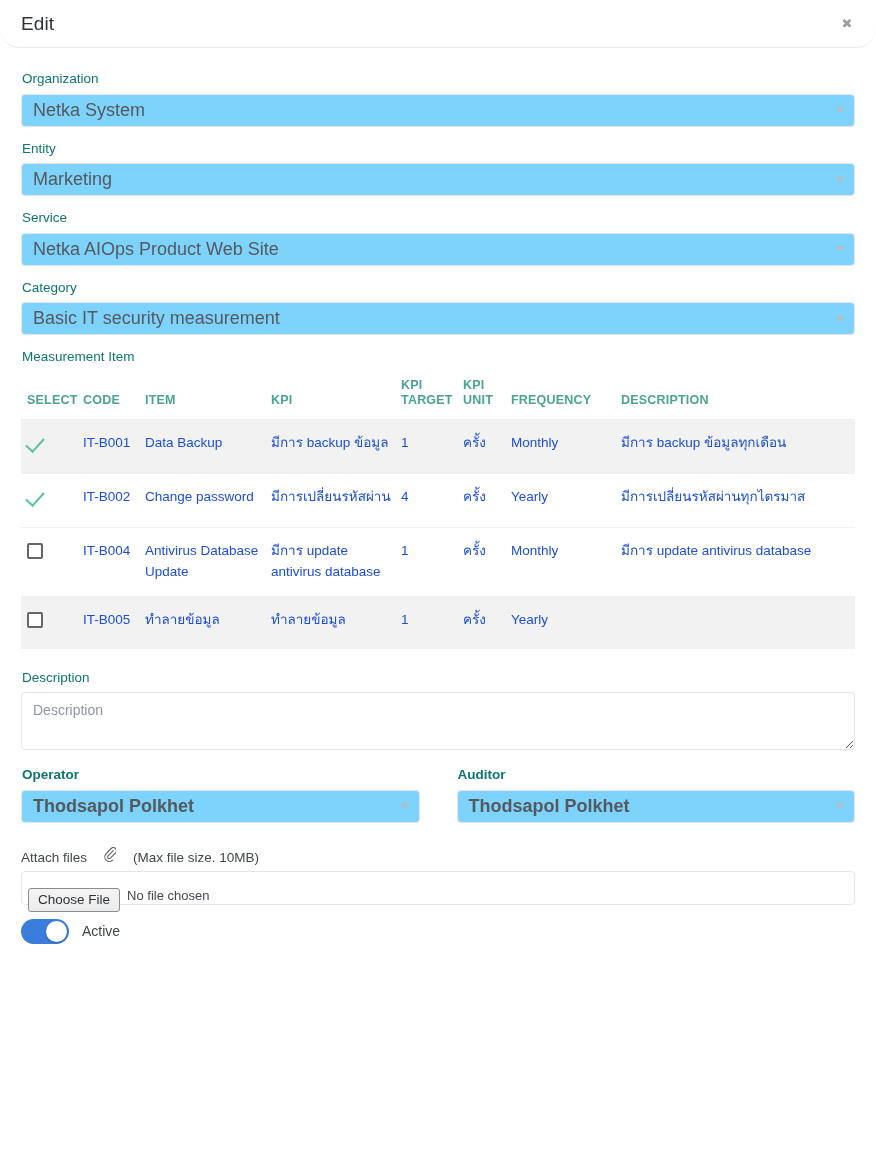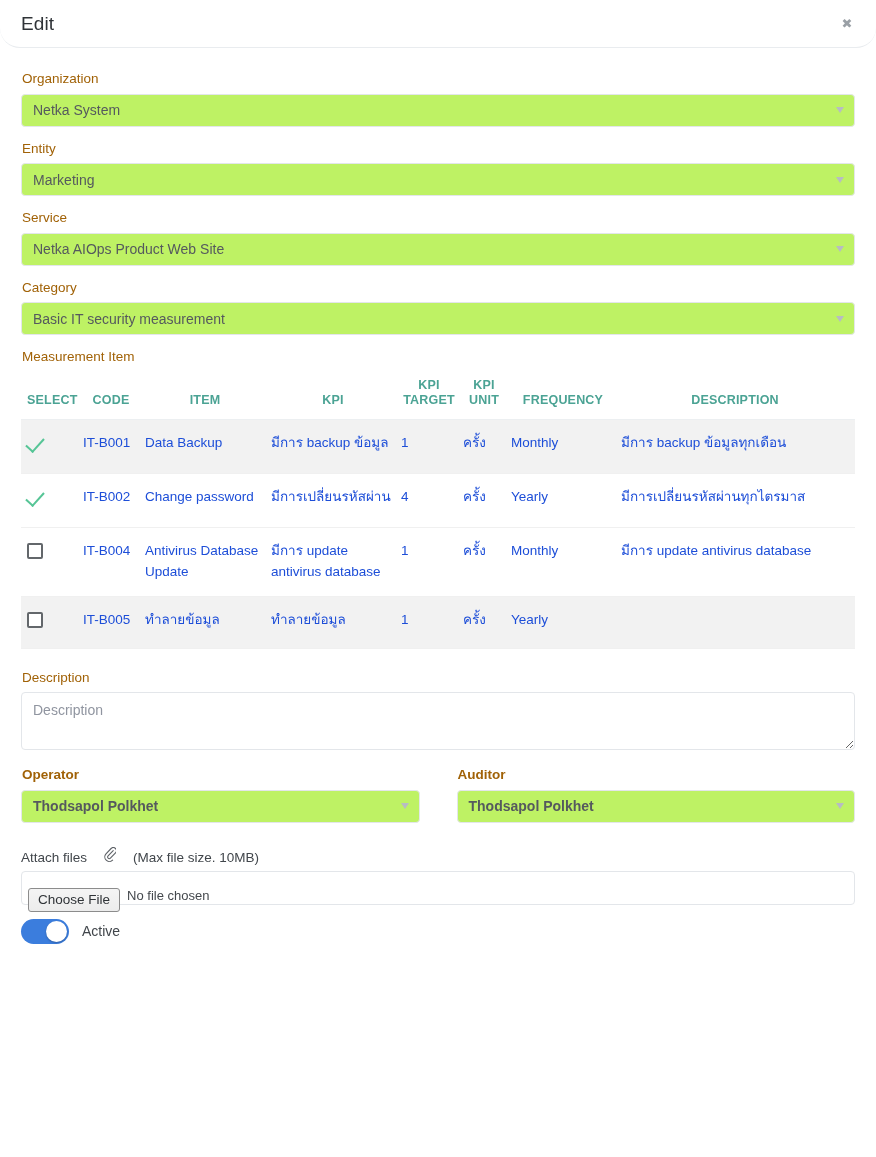--- a/index.html
+++ b/index.html
@@ -51,41 +51,41 @@
   }
 
   
   .modal-body {
     padding: 22px 21px 0 21px;
   }
 
   .field-label {
     display: block;
     font-size: 13.5px;
-    color: #a16207;
+    color: #0f766e;
     margin: 0 0 6px 1px;
     line-height: 1.3;
   }
   .field-block { margin-bottom: 13px; }
 
   
   .select-wrap {
     position: relative;
     width: 100%;
   }
   .select-box {
     width: 100%;
     height: 33px;
     border: 1px solid #e3e6ea;
     border-radius: 4px;
-    background: #bef264;
+    background: #7dd3fc;
     display: flex;
     align-items: center;
     padding: 0 28px 0 11px;
-    font-size: 14px;
+    font-size: 18px;
     color: #55595e;
     cursor: pointer;
     white-space: nowrap;
     overflow: hidden;
   }
   .caret {
     position: absolute;
     right: 11px;
     top: 50%;
     transform: translateY(-50%);
@@ -101,21 +101,21 @@
   table.mi-table {
     width: 100%;
     border-collapse: collapse;
     margin-top: 12px;
     table-layout: fixed;
   }
   table.mi-table th {
     color: #4ba394;
     font-size: 12.5px;
     font-weight: bold;
-    text-align: center;
+    text-align: left;
     vertical-align: bottom;
     padding: 0 6px 10px 0;
     letter-spacing: .2px;
     border-bottom: 1px solid #eceff1;
     line-height: 1.25;
     margin-top: 24px;
   }
   table.mi-table th:first-child { padding-left: 6px; }
   table.mi-table td {
     font-size: 13.5px;

